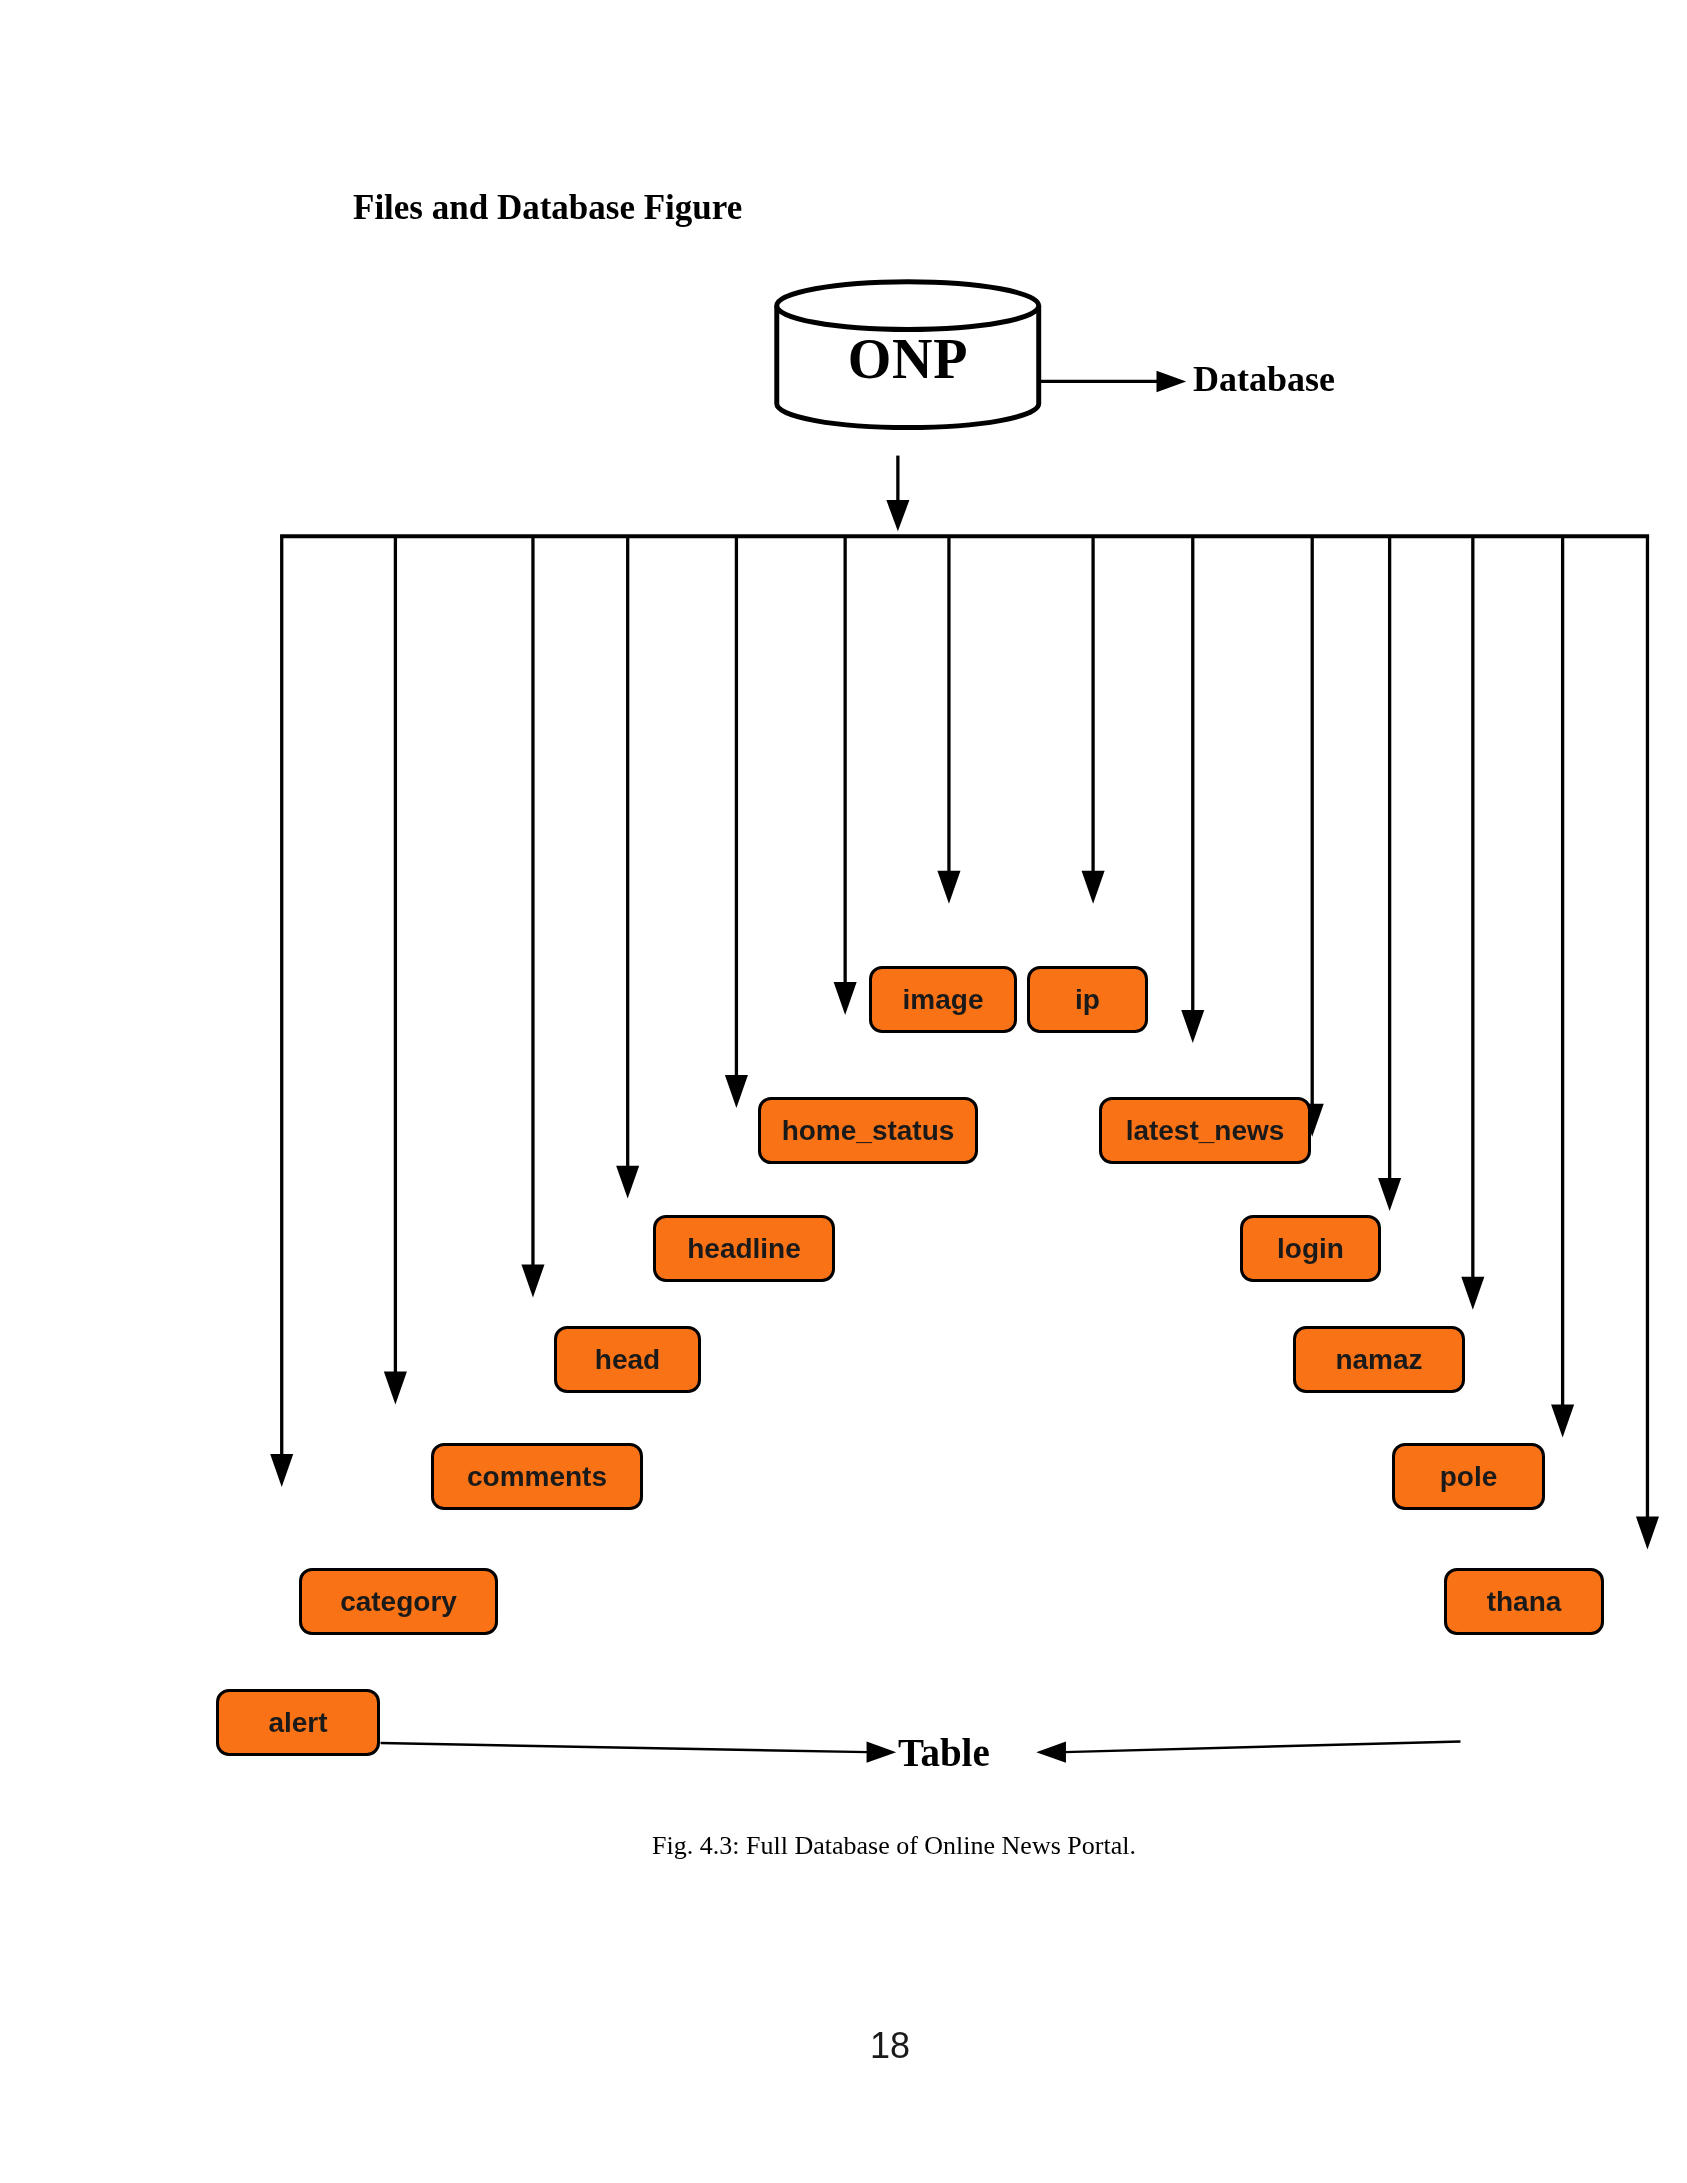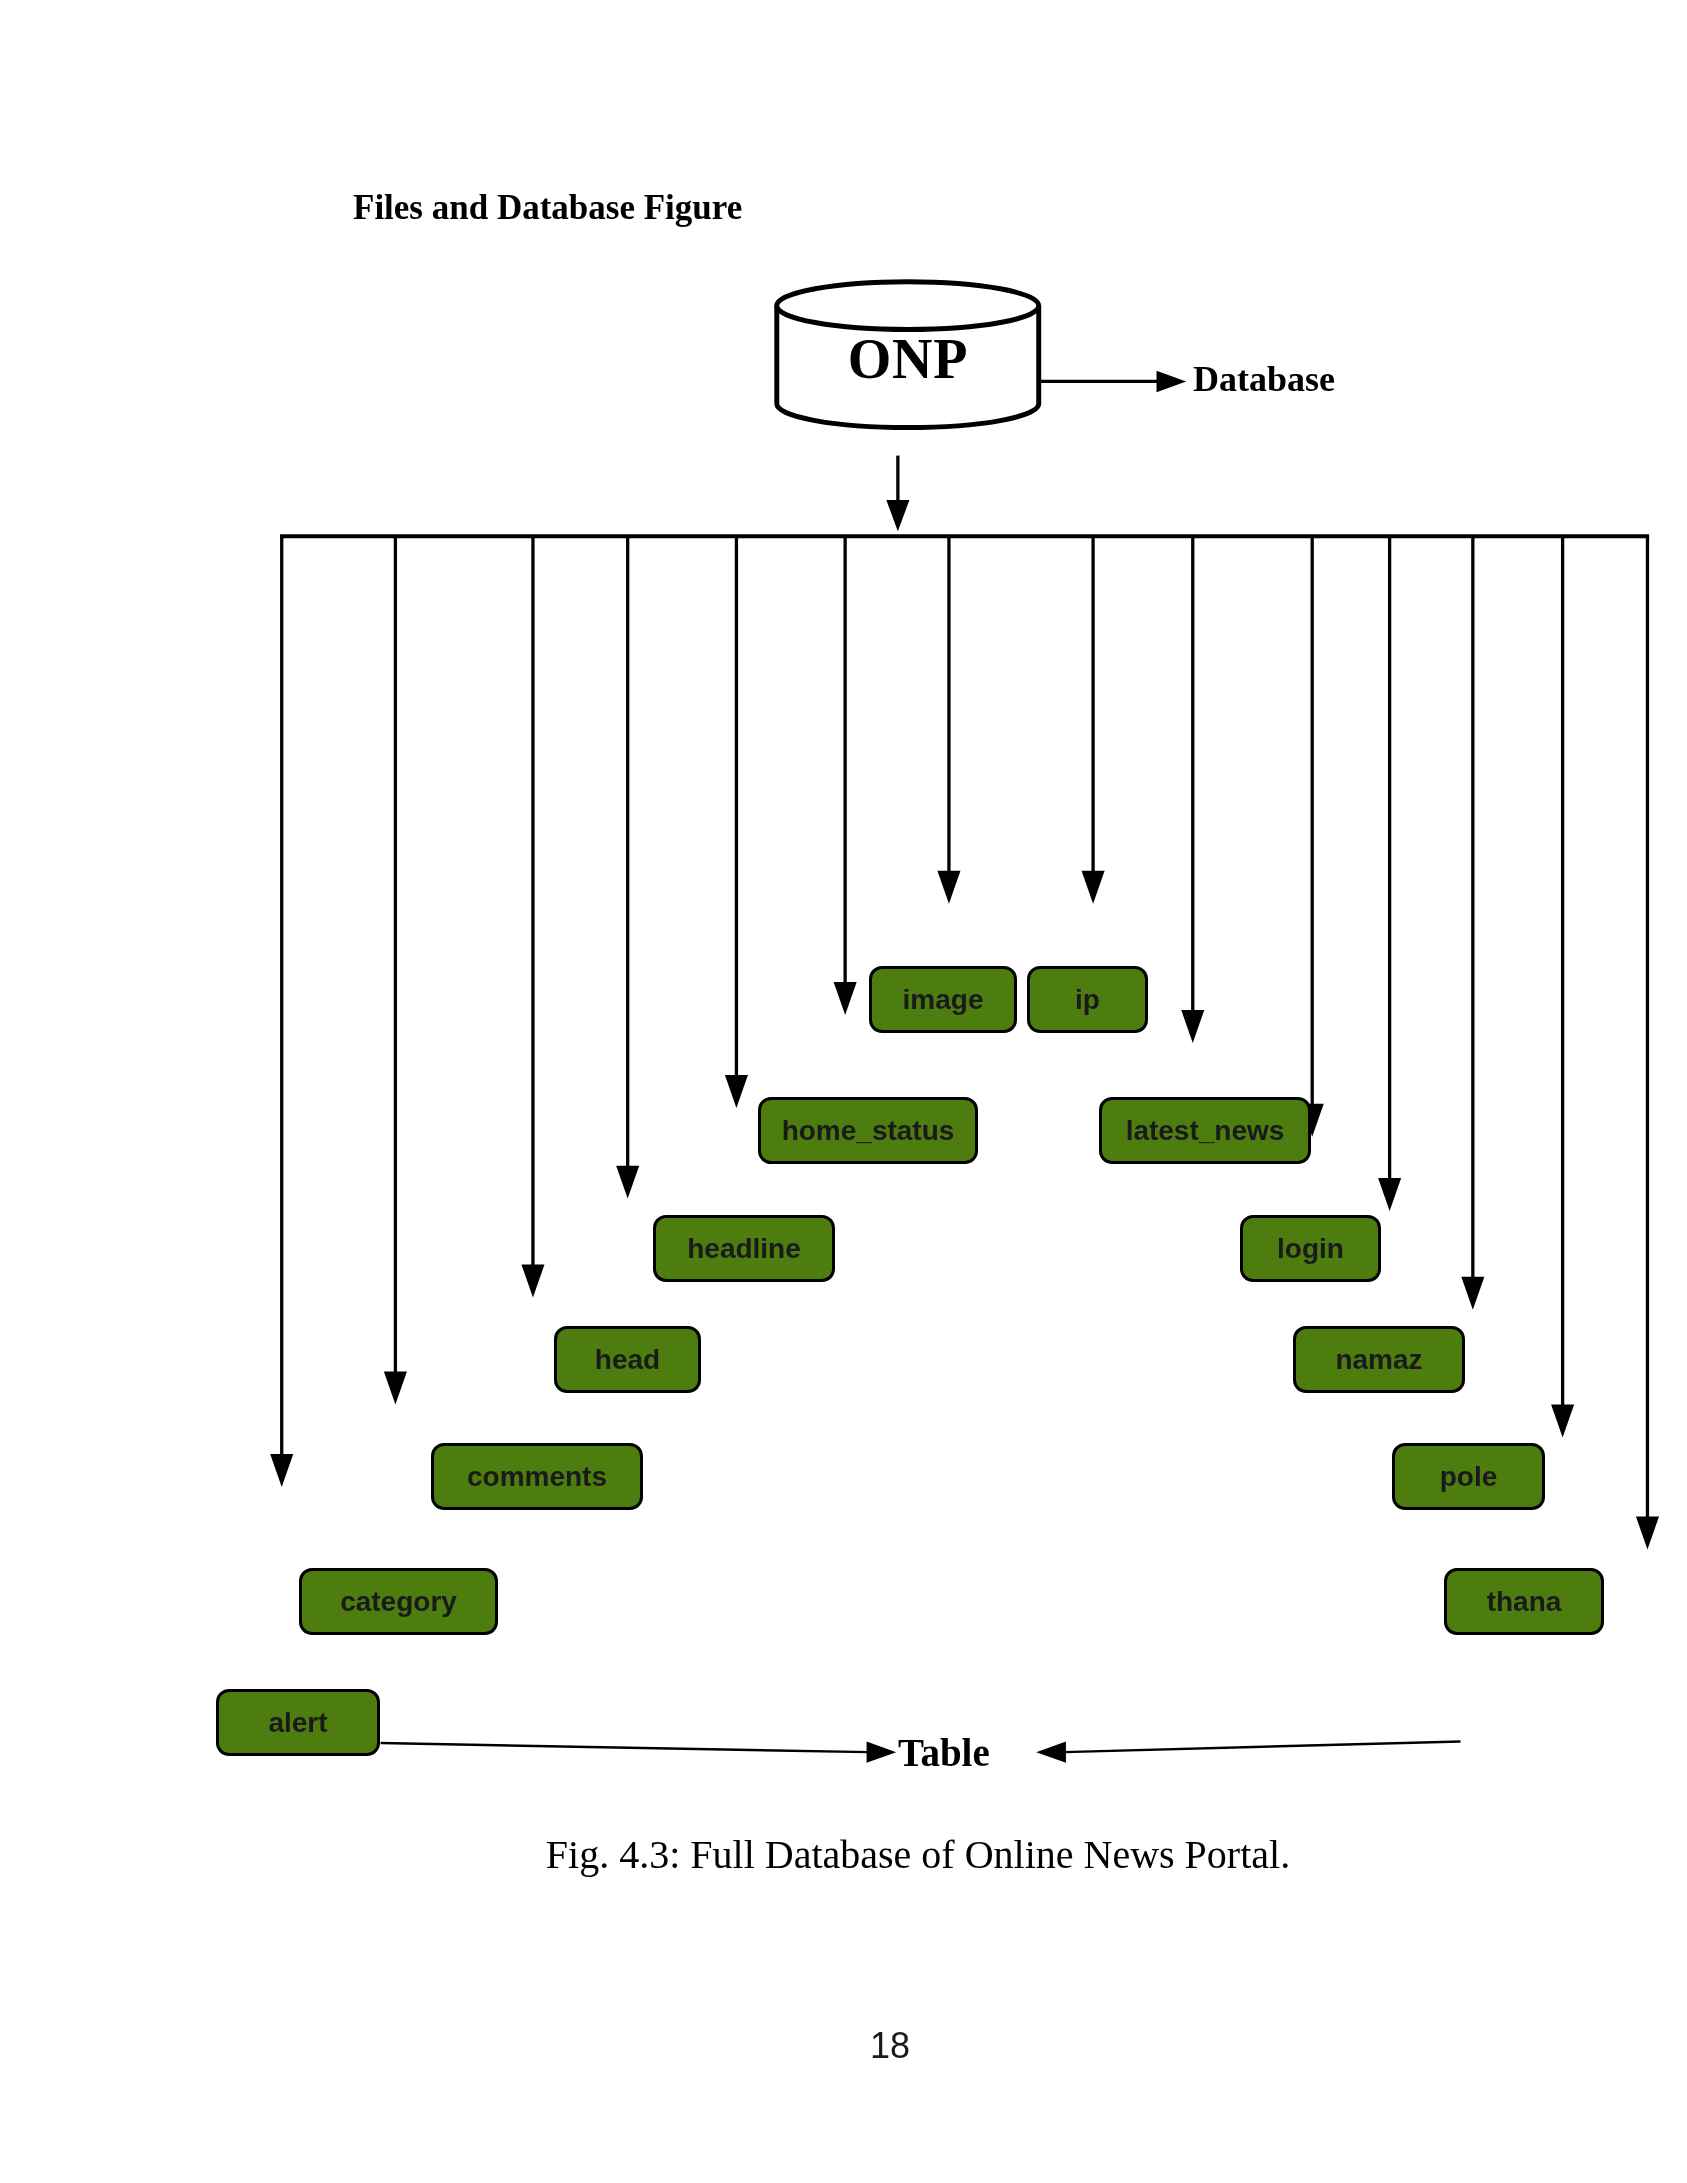--- a/index.html
+++ b/index.html
@@ -43,31 +43,31 @@
     left:898px;top:1730px;
     font-family:"Liberation Serif", serif;
     font-weight:700;font-size:39px;color:#000;
     white-space:nowrap;
   }
   .tbox{
     position:absolute;
     height:61px;
     border:3.3px solid #000;
     border-radius:13px;
-    background:#4d7c0f;
+    background:#f97316;
     display:flex;align-items:center;justify-content:center;
     font-weight:700;font-size:28px;color:#1a1a1a;
     box-sizing:content-box;
   }
   .caption{
     position:absolute;
-    left:506px;top:1831px;width:824px;
+    left:482px;top:1831px;width:824px;
     text-align:center;
     font-family:"Liberation Serif", serif;
-    font-weight:400;font-size:40px;color:#000;
+    font-weight:400;font-size:26px;color:#000;
     white-space:nowrap;
   }
   .page-number{
     position:absolute;
     left:849px;top:2025px;width:82px;
     text-align:center;
     font-size:36px;color:#1a1a1a;
   }
 </style>
 </head>

